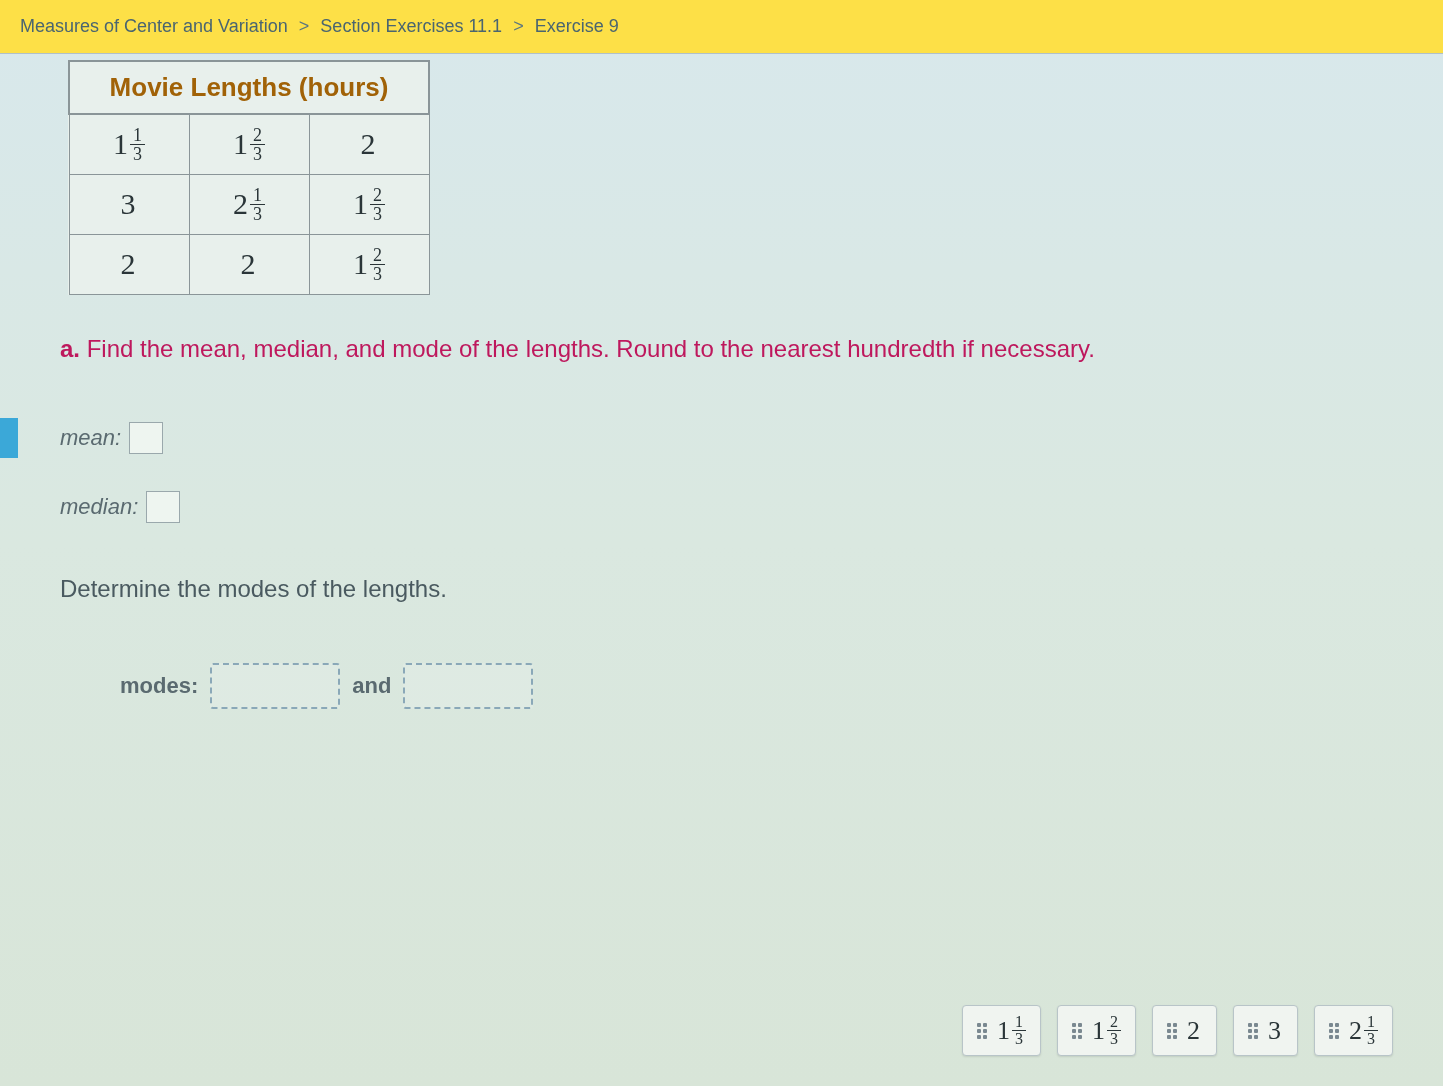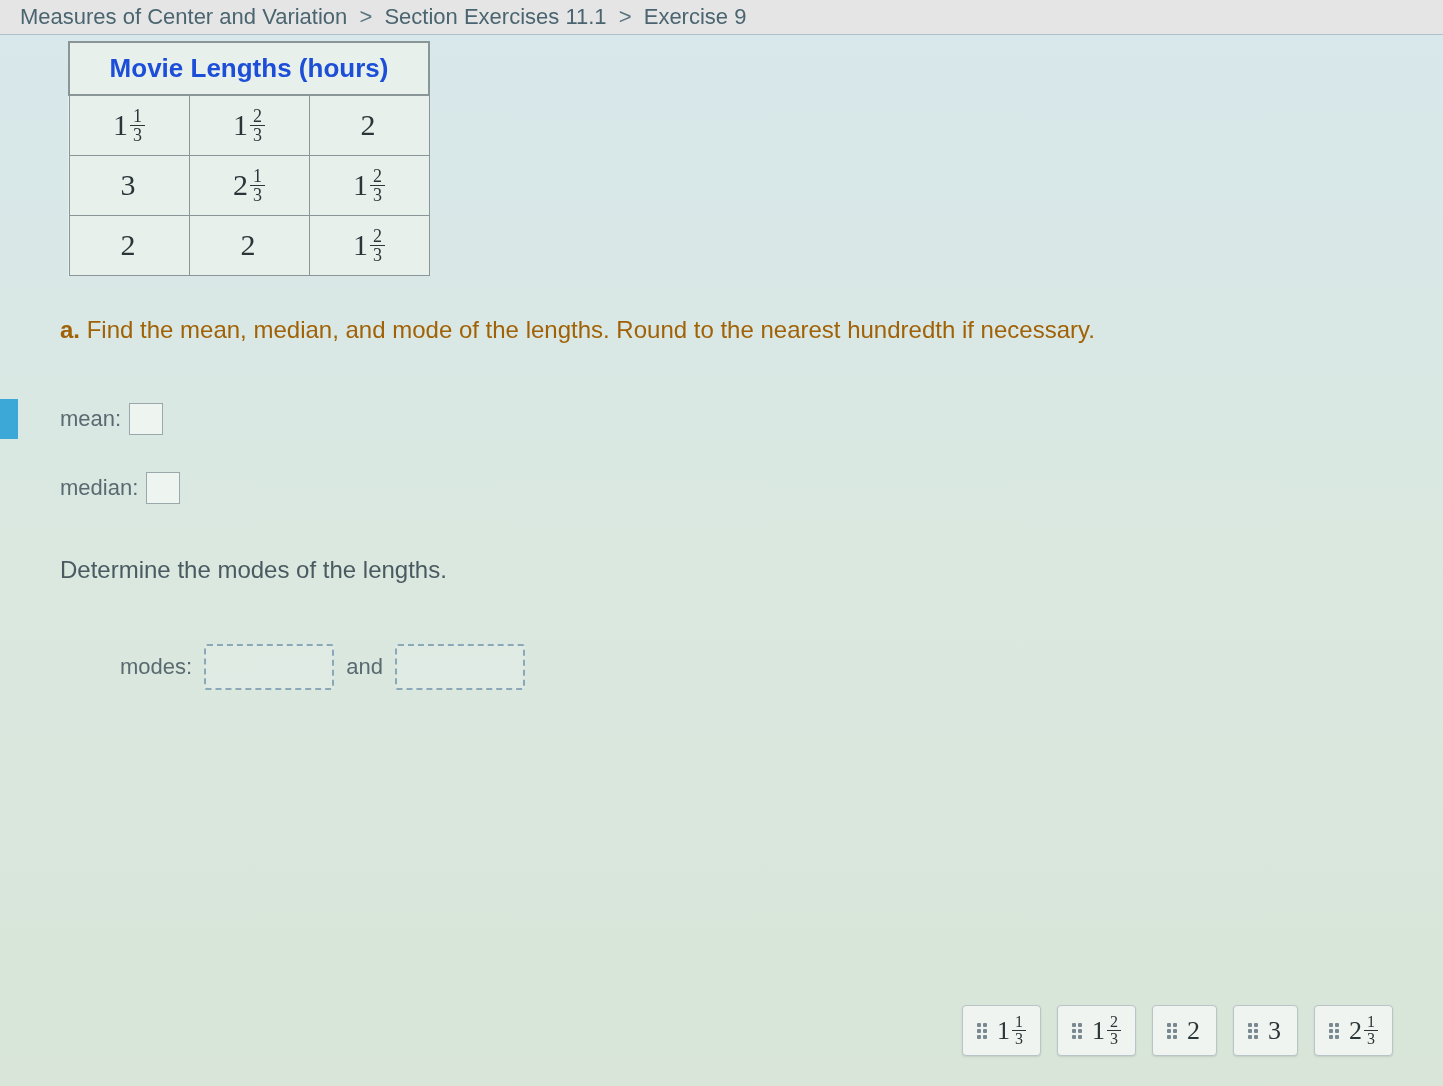--- a/index.html
+++ b/index.html
@@ -9,23 +9,23 @@
     }
     body {
       font-family: Arial, Helvetica, sans-serif;
       background: linear-gradient(to bottom, #d8e8ec 0%, #dae8e0 50%, #d8e5d8 100%);
       width: 1443px;
       height: 1086px;
       position: relative;
       color: #3a4a50;
     }
     .breadcrumb-bar {
-      background: #e5e5e5;
-      padding: 4px 20px;
-      font-size: 22px;
+      background: #fde047;
+      padding: 16px 20px;
+      font-size: 18px;
       color: #4a6570;
       border-bottom: 1px solid #b0c0c8;
     }
     .breadcrumb-bar .sep {
       color: #5a7580;
       margin: 0 6px;
     }
     .content {
       padding: 0 60px 20px 60px;
     }
@@ -35,21 +35,21 @@
     }
     table.movie {
       border-collapse: collapse;
       background: #e8f0ec;
     }
     table.movie th {
       font-size: 26px;
       font-weight: bold;
       padding: 10px 16px;
       border: 2px solid #8a9598;
-      color: #1d4ed8;
+      color: #a16207;
     }
     table.movie td {
       border: 1px solid #8a9598;
       text-align: center;
       vertical-align: middle;
       width: 120px;
       height: 60px;
       font-size: 28px;
       color: #2a3538;
     }
@@ -72,31 +72,32 @@
     .mixedfrac .num {
       border-bottom: 1.5px solid #2a3538;
       padding: 0 3px;
     }
     .mixedfrac .den {
       padding: 0 3px;
     }
     .question {
       margin-top: 40px;
       font-size: 24px;
-      color: #a16207;
+      color: #be185d;
     }
     .question .qlabel {
       font-weight: bold;
     }
     .answer-row {
       margin-top: 55px;
       display: flex;
       align-items: center;
       font-size: 22px;
       color: #5a6a70;
+      font-style: italic;
     }
     .answer-row .sidebar-mark {
       width: 18px;
       height: 40px;
       background: #3ba8d8;
       margin-left: -60px;
       margin-right: 42px;
     }
     .answer-input {
       width: 34px;
@@ -110,20 +111,21 @@
       font-size: 24px;
       color: #4a5a60;
     }
     .modes-row {
       margin-top: 60px;
       display: flex;
       align-items: center;
       font-size: 22px;
       color: #5a6a70;
       margin-left: 60px;
+      font-weight: bold;
     }
     .dropzone {
       width: 130px;
       height: 46px;
       border: 2px dashed #8aa8b8;
       border-radius: 3px;
       margin: 0 12px;
       background: rgba(255,255,255,0.15);
     }
     .chips {

